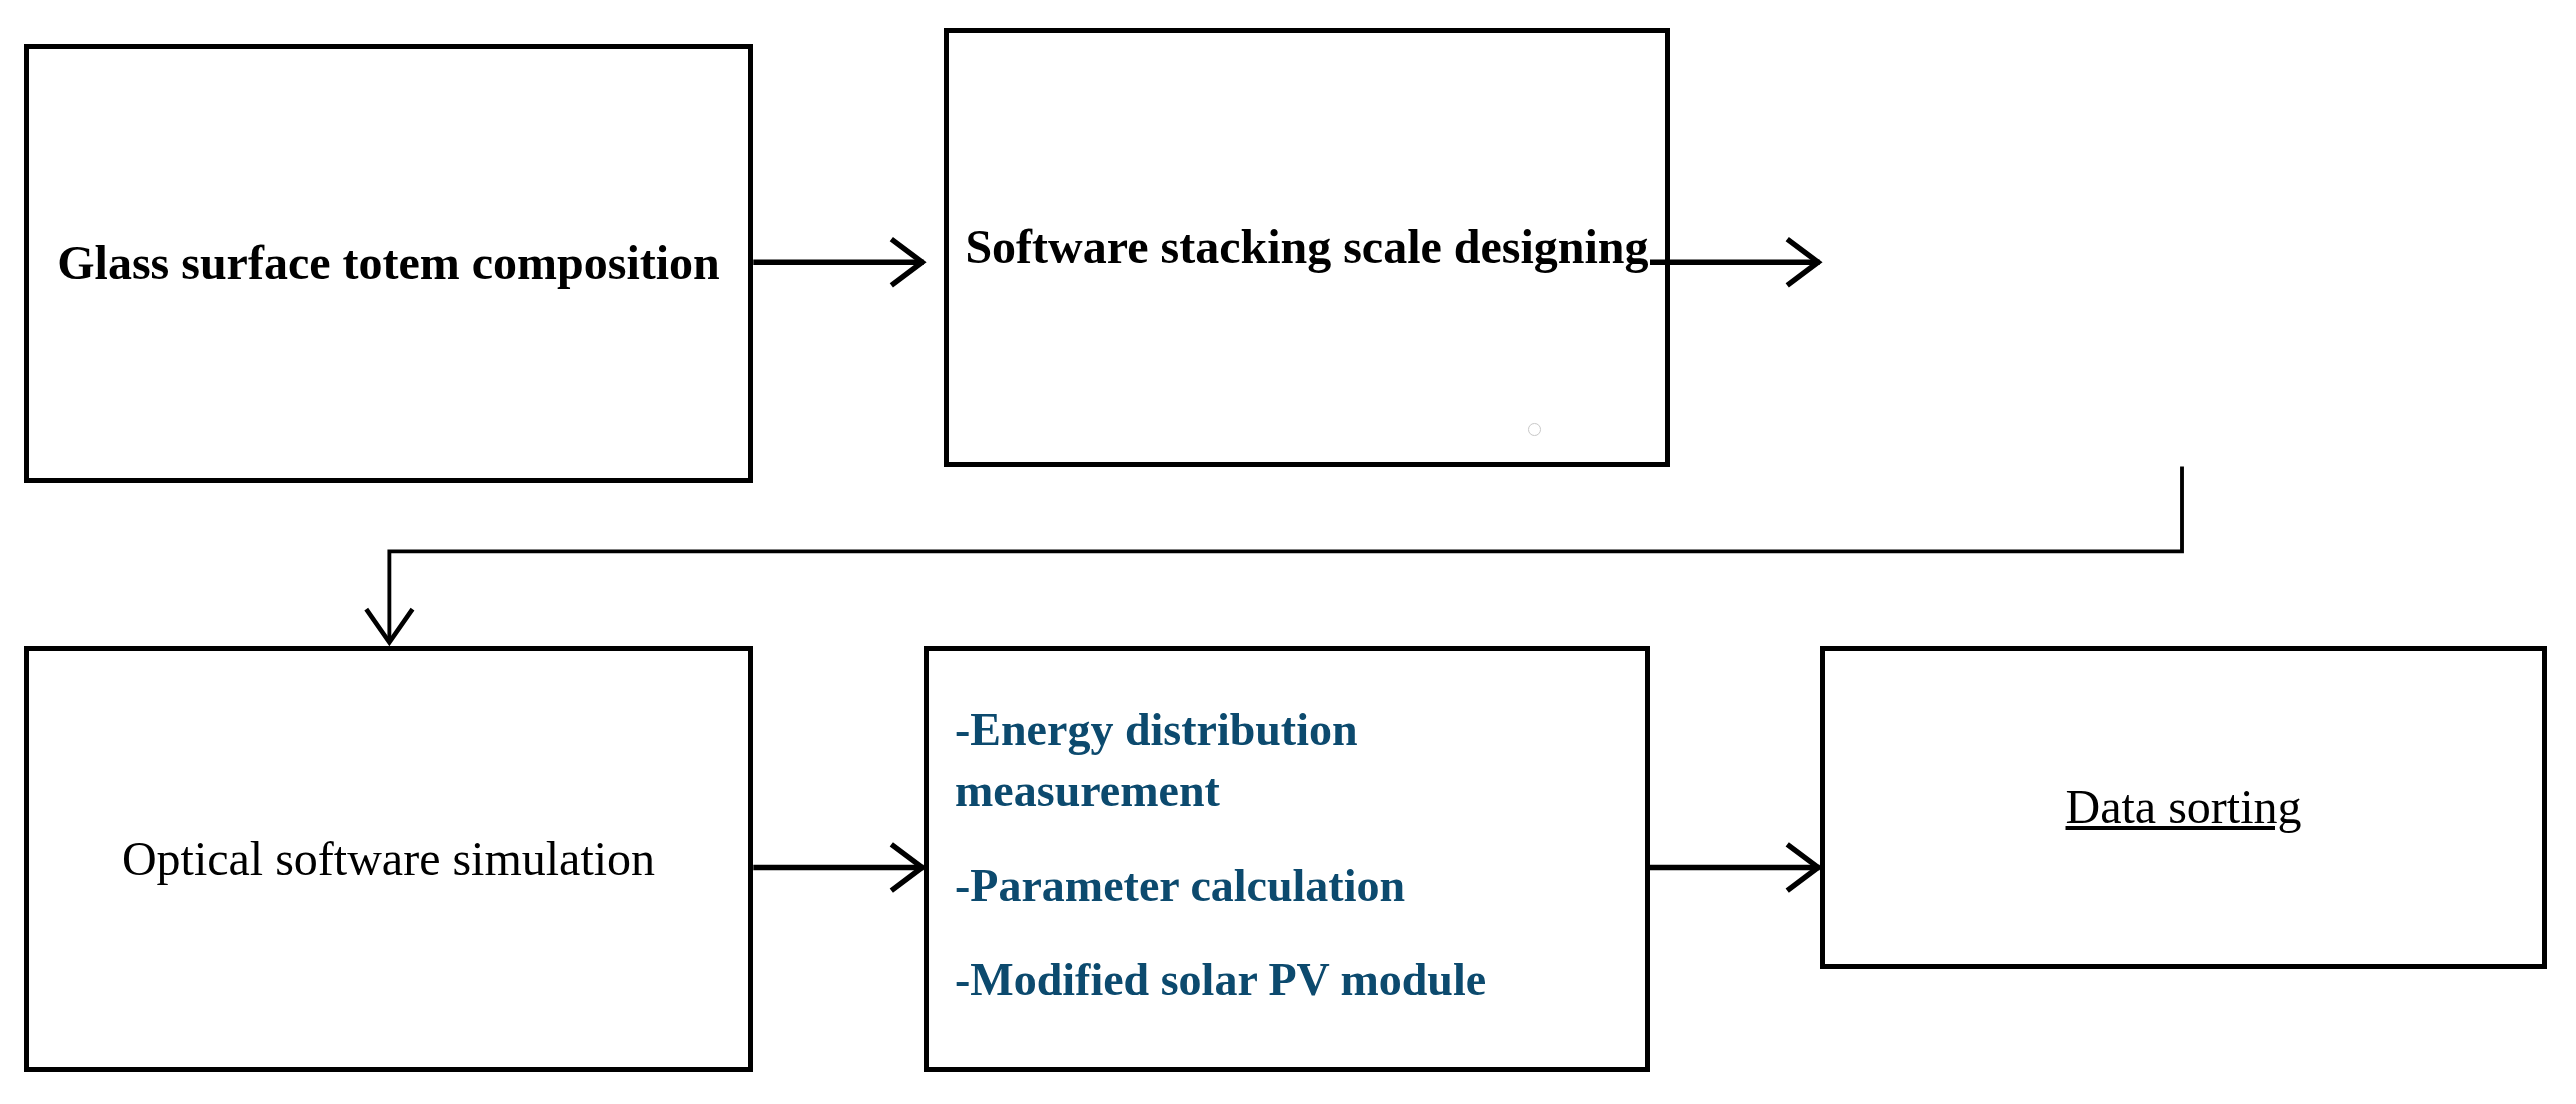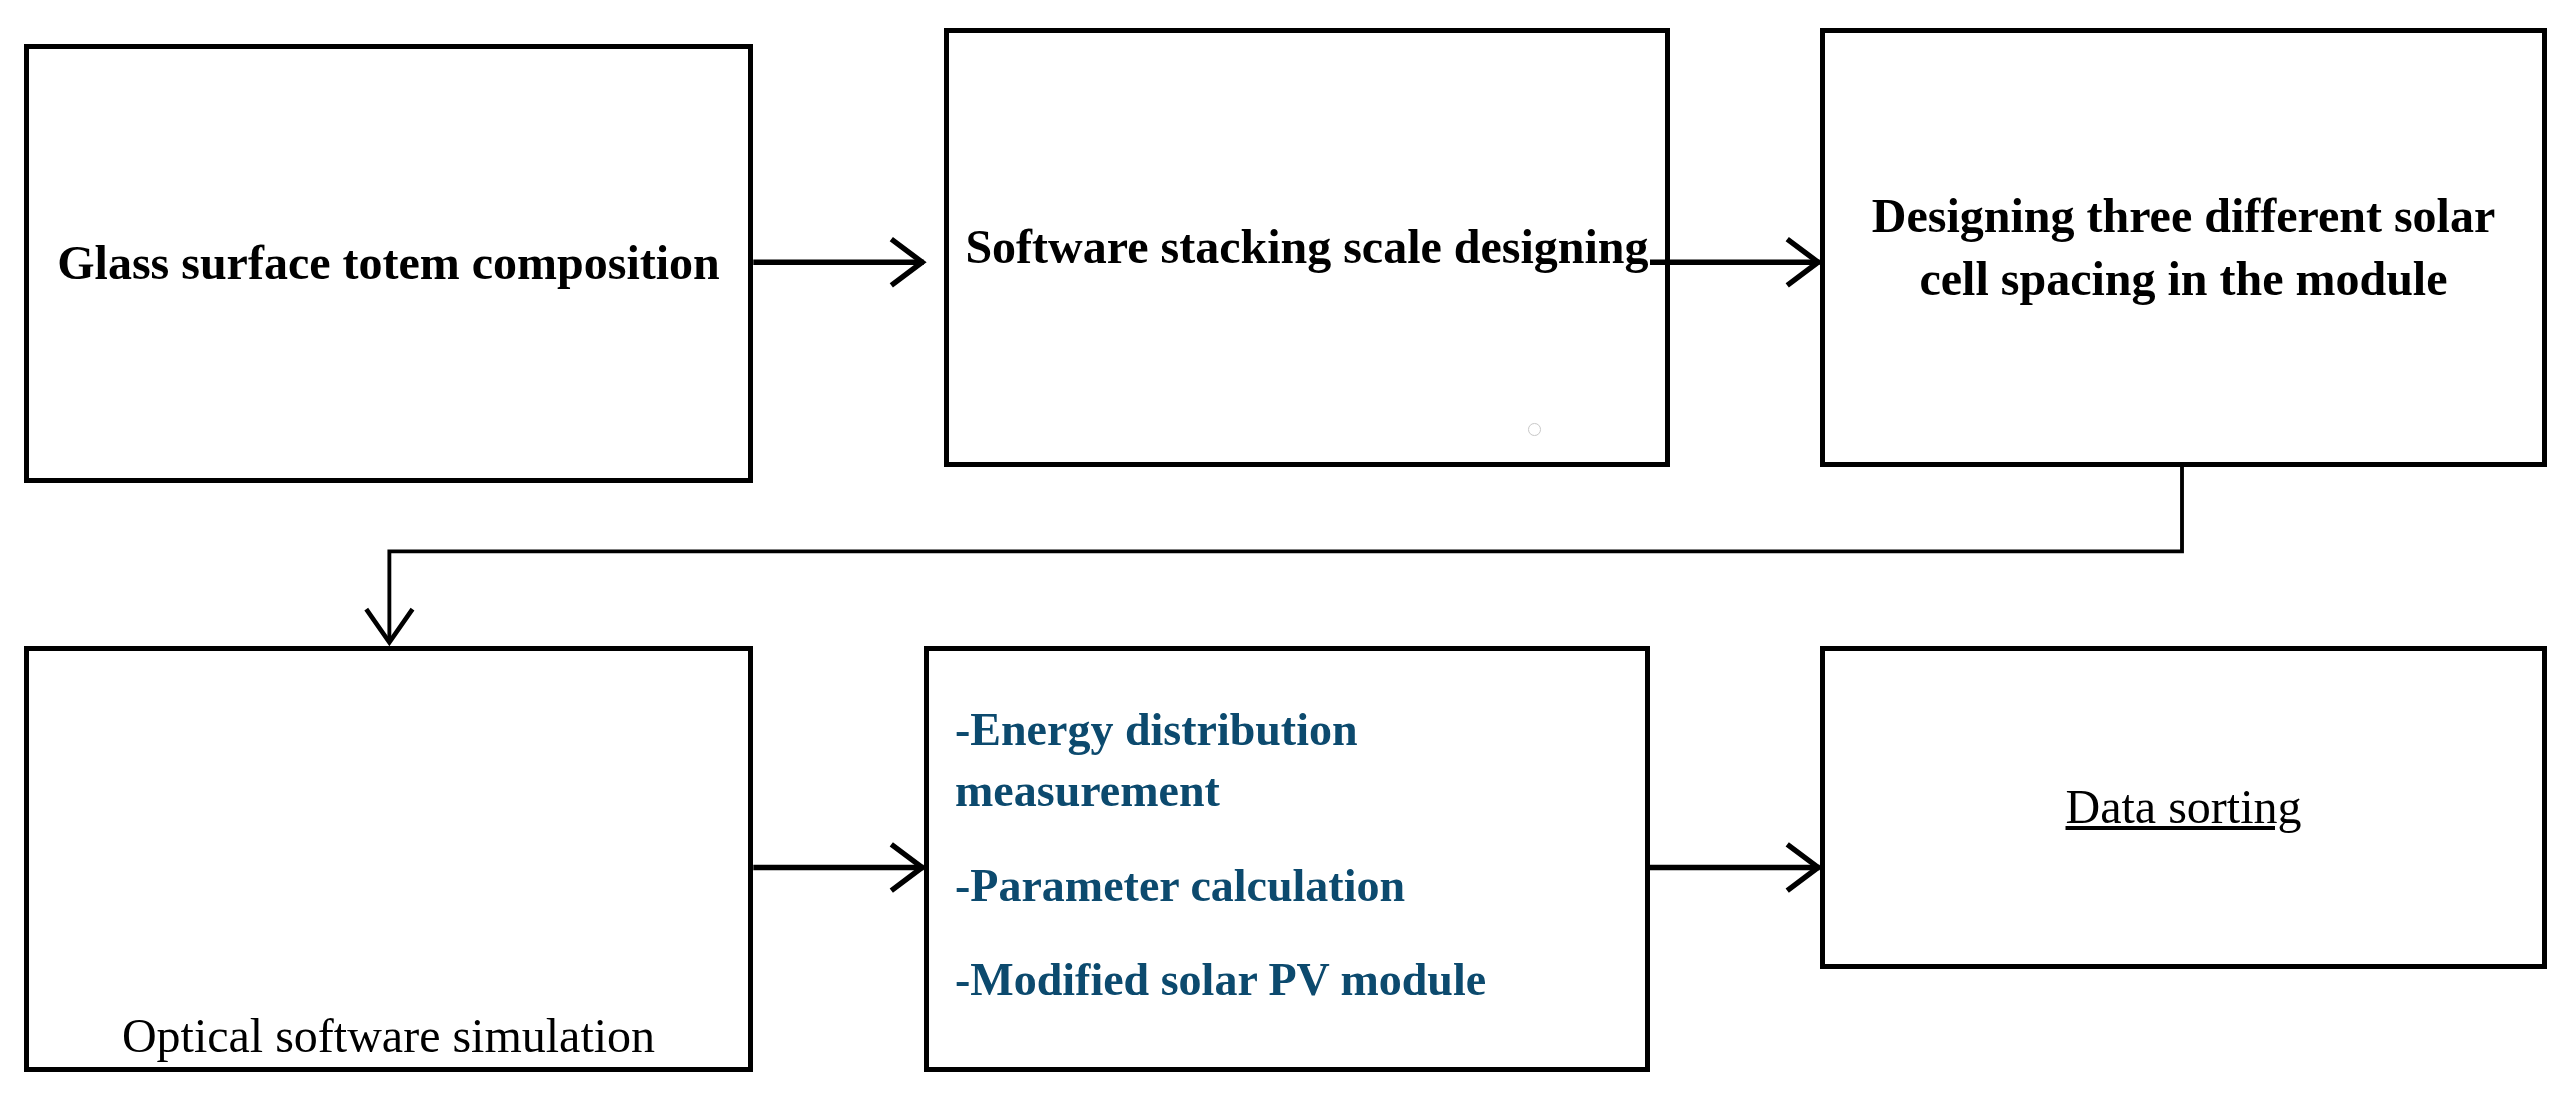--- a/index.html
+++ b/index.html
@@ -33,21 +33,21 @@
     padding: 0 14px;
     box-sizing: border-box;
   }
   .bold .node-text { font-weight: bold; }
   .regular .node-text { font-weight: normal; }
 
   
   #node-1 { left: 24px;   top: 44px;  width: 729px; height: 439px; }
   #node-2 { left: 924px; top: 28px;  width: 726px; height: 439px; margin-left: 20px; }
   #node-3 { left: 1820px; top: 28px;  width: 727px; height: 439px; }
-  #node-4 { left: 24px;   top: 646px; width: 729px; height: 426px; align-items: flex-end; }
+  #node-4 { left: 24px;   top: 646px; width: 729px; height: 426px; }
   #node-5 { left: 924px; top: 646px; width: 726px; height: 426px; }
   #node-6 { left: 1820px; top: 646px; width: 727px; height: 323px; text-decoration: underline; }
 
   #node-1 .node-text { font-size: 48px; }
   #node-2 .node-text { font-size: 48px; }
   #node-3 .node-text { font-size: 48px; }
   #node-4 .node-text { font-size: 48px; }
   #node-6 .node-text { font-size: 48px; }
 
   
@@ -95,23 +95,20 @@
 <div id="canvas">
 
   <div class="node bold" id="node-1">
     <div class="node-text">Glass surface totem composition</div>
   </div>
 
   <div class="node bold" id="node-2">
     <div class="node-text">Software stacking scale designing</div>
   </div>
 
-  <div class="node bold" id="node-3">
-    <div class="node-text">Designing three different solar cell spacing in the module</div>
-  </div>
 
   <div class="node regular" id="node-4">
     <div class="node-text">Optical software simulation</div>
   </div>
 
   <div class="node bold" id="node-5">
     <div class="bullet-list">
       <div class="bullet-item">-Energy distribution
 measurement</div>
       <div class="bullet-item">-Parameter calculation</div>

